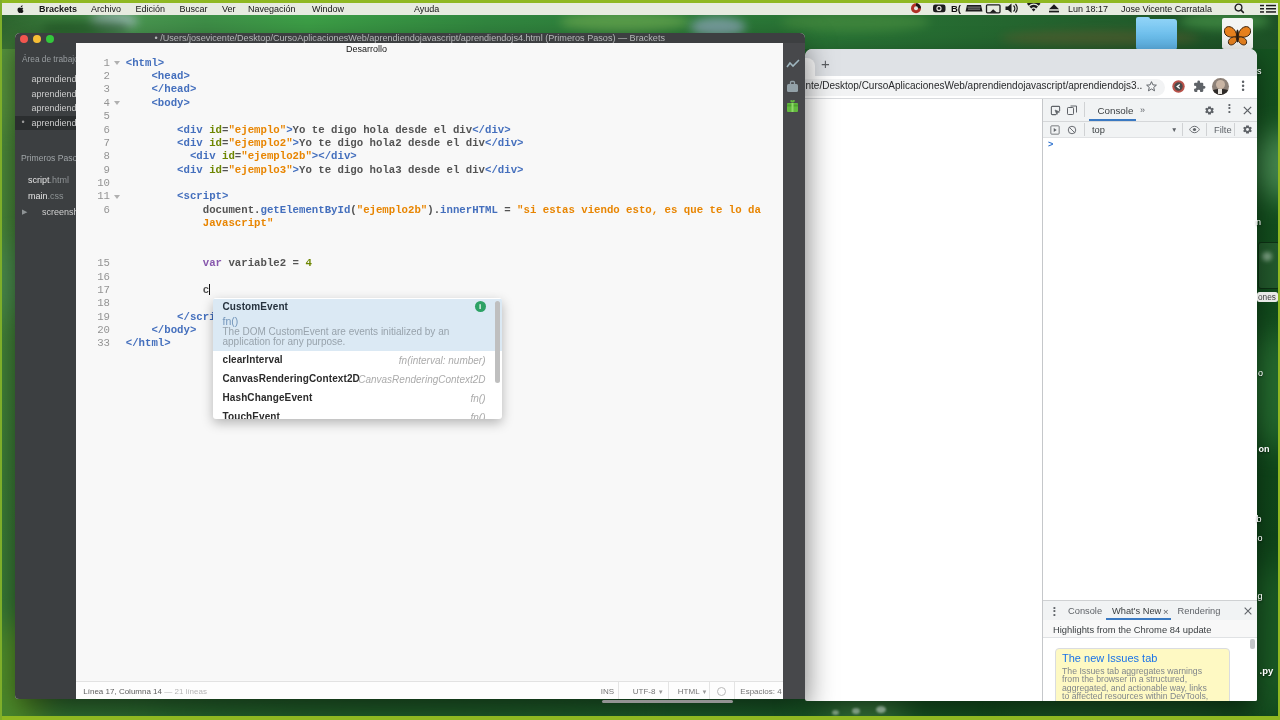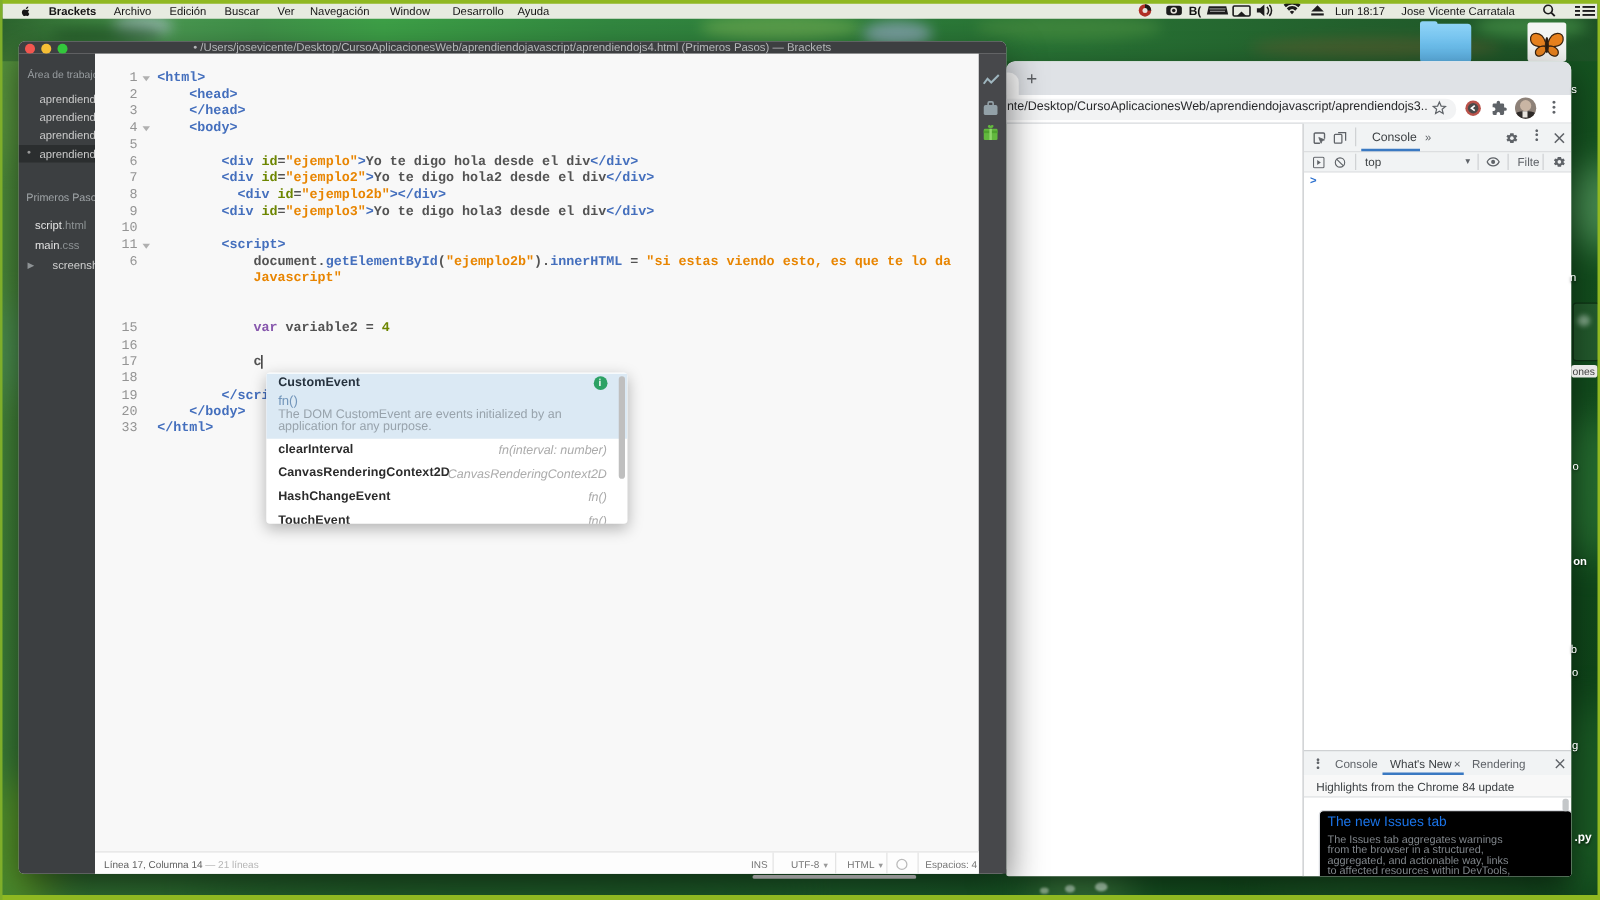--- a/index.html
+++ b/index.html
@@ -91,21 +91,21 @@
     <svg class="abs" style="left:14px;top:2.2px" width="9" height="9" viewBox="0 0 9 9">
         <path d="M6.6 1.2c-.5.03-1.1.33-1.45.72-.3.36-.58.92-.48 1.45.56.05 1.13-.3 1.47-.7.33-.4.56-.94.46-1.47zM6.8 3.5c-.8 0-1.13.48-1.68.48-.57 0-1.08-.45-1.77-.45-.9 0-1.86.83-1.86 2.4 0 1.43 1.3 3.02 2.04 3.02.45 0 .56-.28 1.17-.28.6 0 .74.28 1.17.28.5 0 .87-.54 1.15-.96.33-.5.46-.98.47-1-.01-.01-.9-.35-.9-1.4 0-.9.74-1.3.78-1.33-.43-.6-1.08-.75-1.57-.76z" fill="#161616"></path>
       </svg>
     <span style="left:37px;font-weight:bold;">Brackets</span>
     <span style="left:89px;">Archivo</span>
     <span style="left:133.5px;">Edición</span>
     <span style="left:177.5px;">Buscar</span>
     <span style="left:220px;">Ver</span>
     <span style="left:246px;">Navegación</span>
     <span style="left:310px;">Window</span>
-    <span style="left:360px;">Desarrollo</span>
+    <span style="left:344px;margin-top:40px;">Desarrollo</span>
     <span style="left:412px;">Ayuda</span>
     <span style="left:1066px;">Lun 18:17</span>
     <span style="left:1119px;text-align:right;">Jose Vicente Carratala</span>
     <svg class="abs" style="left:906px;top:0" width="156" height="13" viewBox="0 0 156 13">
       <circle cx="8" cy="6.3" r="5" fill="#b03026"></circle>
       <path d="M8 1.3 A5 5 0 0 1 13 6.3 L8 6.3 Z" fill="#1a1a1a"></path>
       <circle cx="8" cy="6.3" r="2" fill="#e8e4de"></circle>
       <rect x="25" y="2.6" width="12.5" height="7.6" rx="2.2" fill="#1c1c1c"></rect>
       <circle cx="31" cy="6.4" r="2.6" fill="#e8e4de"></circle>
         <circle cx="31" cy="6.4" r="1.4" fill="#1c1c1c"></circle>
@@ -341,20 +341,20 @@
         <div class="abs" style="left:120px;top:4.5px;font-size:9.5px;color:#5f6368;">×</div>
         <div class="abs" style="left:62.5px;top:17px;width:65px;height:2.5px;background:#3a79c2;"></div>
         <div class="abs" style="left:134.5px;top:5px;font-size:9.3px;color:#5f6368;">Rendering</div>
         <svg class="abs" style="left:200px;top:5px" width="10" height="10" viewBox="0 0 12 12">
             <path d="M2 2 L10 10 M10 2 L2 10" stroke="#5f6368" stroke-width="1.3"></path>
           </svg>
       </div>
       <div class="dt-toolbar" style="top:521px;height:16.5px;border-bottom:1px solid #e0e2e4;background:#f8f8f8;">
         <div class="abs" style="left:10px;top:3.5px;font-size:9.4px;color:#3c4043;">Highlights from the Chrome 84 update</div>
       </div>
-      <div class="abs" style="left:12px;top:549px;width:173px;height:70px;border:1px solid #dadce0;border-radius:4px;background:#000000;padding-left:28px;">
+      <div class="abs" style="left:12px;top:549px;width:173px;height:70px;border:1px solid #dadce0;border-radius:4px;background:#fef9c3;">
         <div class="abs" style="left:6px;top:3px;font-size:11px;color:#1a73e8;">The new Issues tab</div>
         <div class="abs" style="left:6px;top:17.5px;font-size:8.7px;color:#80868b;line-height:8.6px;white-space:nowrap;">The Issues tab aggregates warnings<br>from the browser in a structured,<br>aggregated, and actionable way, links<br>to affected resources within DevTools,</div>
       </div>
       <div class="abs" style="left:207px;top:540px;width:4.5px;height:10px;background:#c4c7c9;border-radius:2px;"></div>
     </div>
   </div>
 </div>
 
 </body></html>

